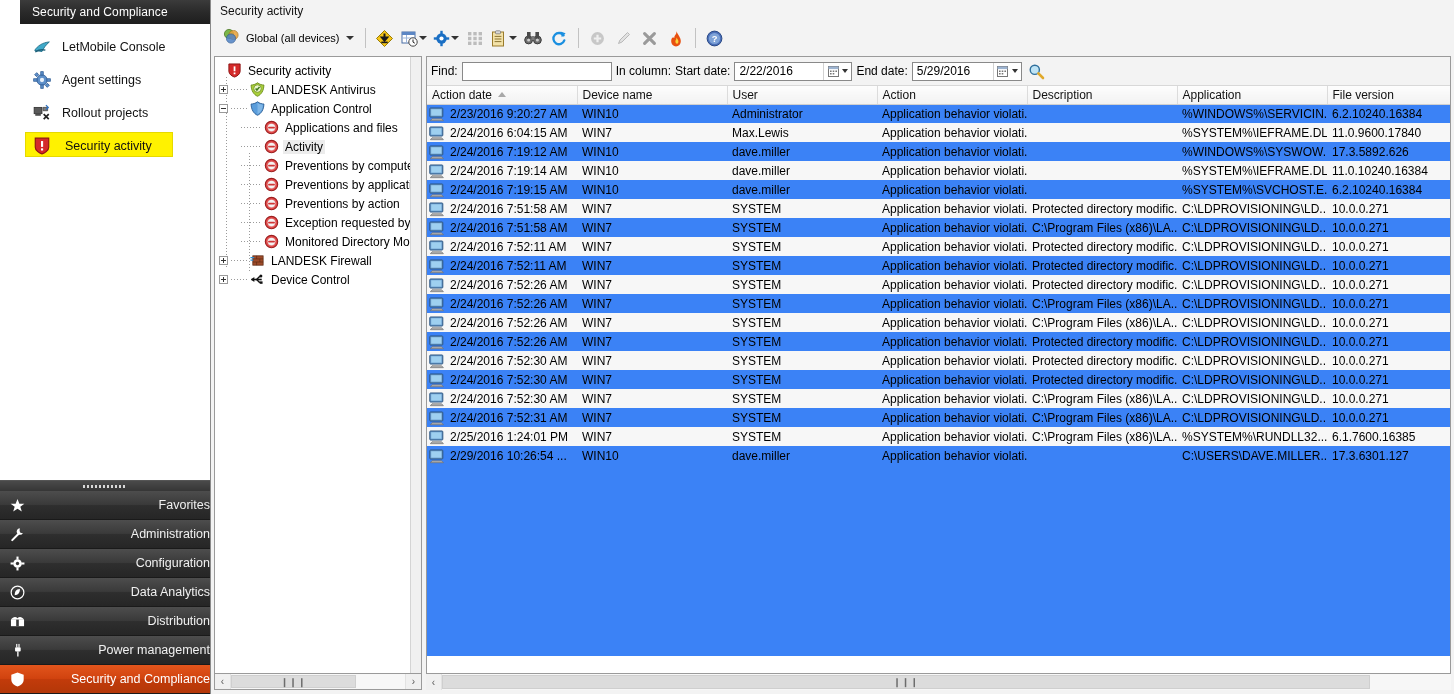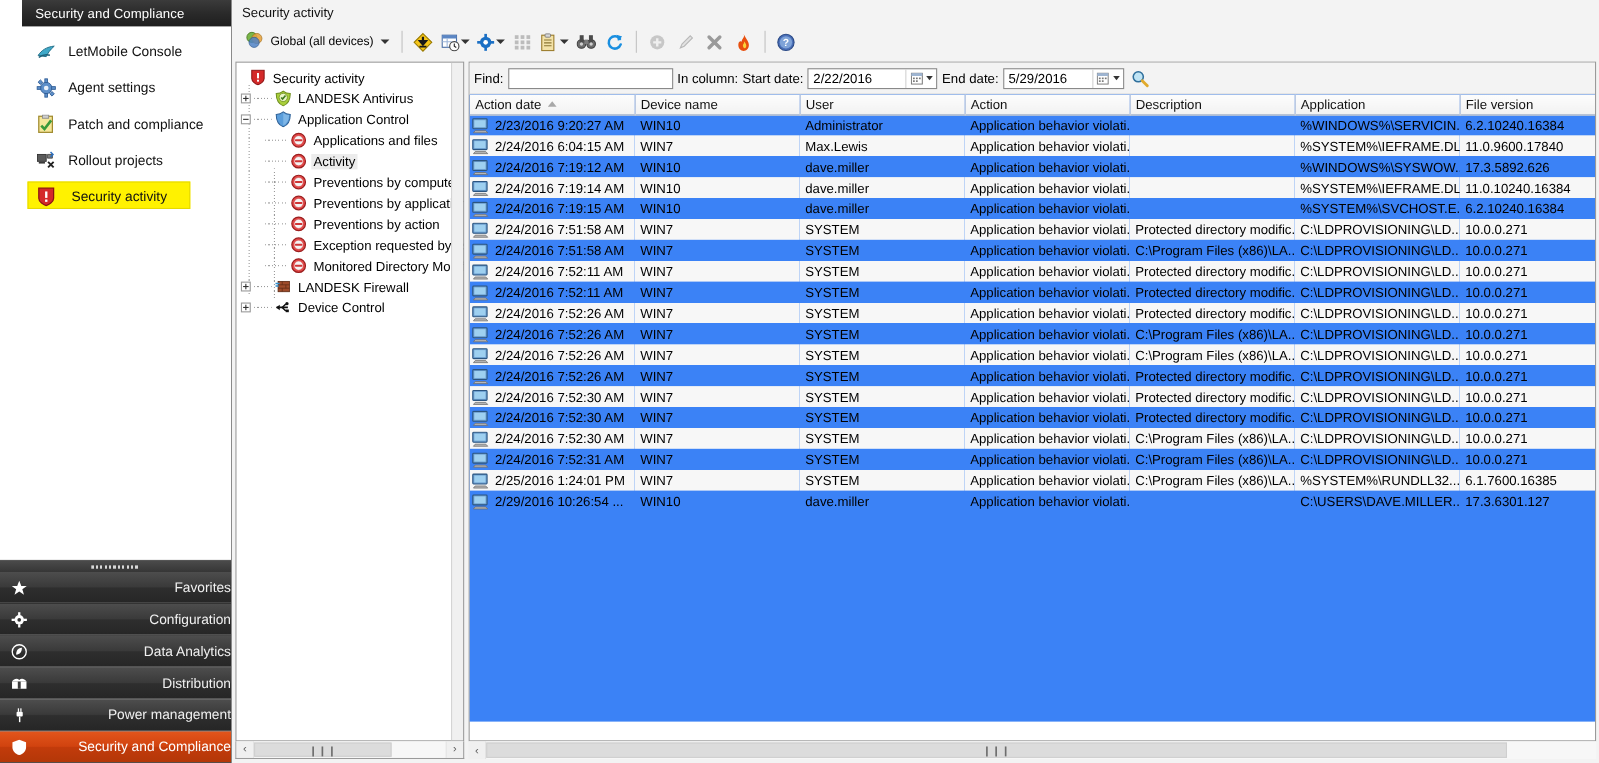--- a/index.html
+++ b/index.html
@@ -310,30 +310,20 @@
                 <rect x="11.4" y="11.4" width="2.6" height="2.6" transform="rotate(45 12.7 12.7)"></rect>
               </g>
               <circle cx="8" cy="8" r="1.9" fill="#e9f1fa"></circle>
             </svg>
           </span>
           <span class="side-label">Agent settings</span>
         </div>
         <div class="side-item">
           <span class="side-ico">
             <svg width="18" height="18" viewBox="0 0 16 16">
-              <rect x="2" y="1.5" width="11" height="13" fill="#f6e79a" stroke="#a08a2e"></rect>
-              <rect x="5" y="0.5" width="5" height="2.6" fill="#cfcfcf" stroke="#8a8a8a" stroke-width="0.7"></rect>
-              <path d="M4 9 L6.6 11.8 L12 4.8" stroke="#3b9a3b" stroke-width="2.1" fill="none"></path>
-            </svg>
-          </span>
-          <span class="side-label">Patch and compliance</span>
-        </div>
-        <div class="side-item">
-          <span class="side-ico">
-            <svg width="18" height="18" viewBox="0 0 16 16">
               <rect x="1" y="3" width="7" height="5.6" fill="#5a5a5a" stroke="#2e2e2e" stroke-width="0.7"></rect>
               <rect x="2" y="9" width="5" height="1.4" fill="#3a3a3a"></rect>
               <path d="M9 3 h4 v3 h-4 Z" fill="#7d7d7d" stroke="#333" stroke-width="0.6"></path>
               <path d="M9.5 9 L14 13.5 M14 9 L9.5 13.5" stroke="#222" stroke-width="1.5"></path>
               <path d="M11.5 1 l2 2 l-2 2" stroke="#2b6fc0" stroke-width="1.2" fill="none"></path>
             </svg>
           </span>
           <span class="side-label">Rollout projects</span>
         </div>
         <div class="side-item highlighted">
@@ -353,20 +343,29 @@
           <i></i>
         </div>
       <div id="nav-list">
           <div class="nav-item">
             <span class="nav-ico">
               <svg width="15" height="15" viewBox="0 0 16 16">
                 <polygon points="8,1 10,6 15.3,6 11,9.3 12.6,14.5 8,11.4 3.4,14.5 5,9.3 0.7,6 6,6" fill="#ffffff"></polygon>
               </svg>
             </span>
             <span>Favorites</span>
+          </div>
+          <div class="nav-item">
+            <span class="nav-ico">
+              <svg width="15" height="15" viewBox="0 0 16 16">
+                <path d="M10.5 1.2 a3.6 3.6 0 1 0 3.3 5.4 l-3-0.5 -0.6-2.4 Z" fill="#ffffff"></path>
+                <path d="M10 6.4 L2.4 14" stroke="#ffffff" stroke-width="2.2" stroke-linecap="round"></path>
+              </svg>
+            </span>
+            <span>Administration</span>
           </div>
           <div class="nav-item">
             <span class="nav-ico">
               <svg width="15" height="15" viewBox="0 0 16 16">
                 <g fill="#ffffff">
                   <circle cx="8" cy="8" r="4.6"></circle>
                   <rect x="6.9" y="0.6" width="2.2" height="3.2"></rect>
                   <rect x="6.9" y="12.2" width="2.2" height="3.2"></rect>
                   <rect x="0.6" y="6.9" width="3.2" height="2.2"></rect>
                   <rect x="12.2" y="6.9" width="3.2" height="2.2"></rect>

